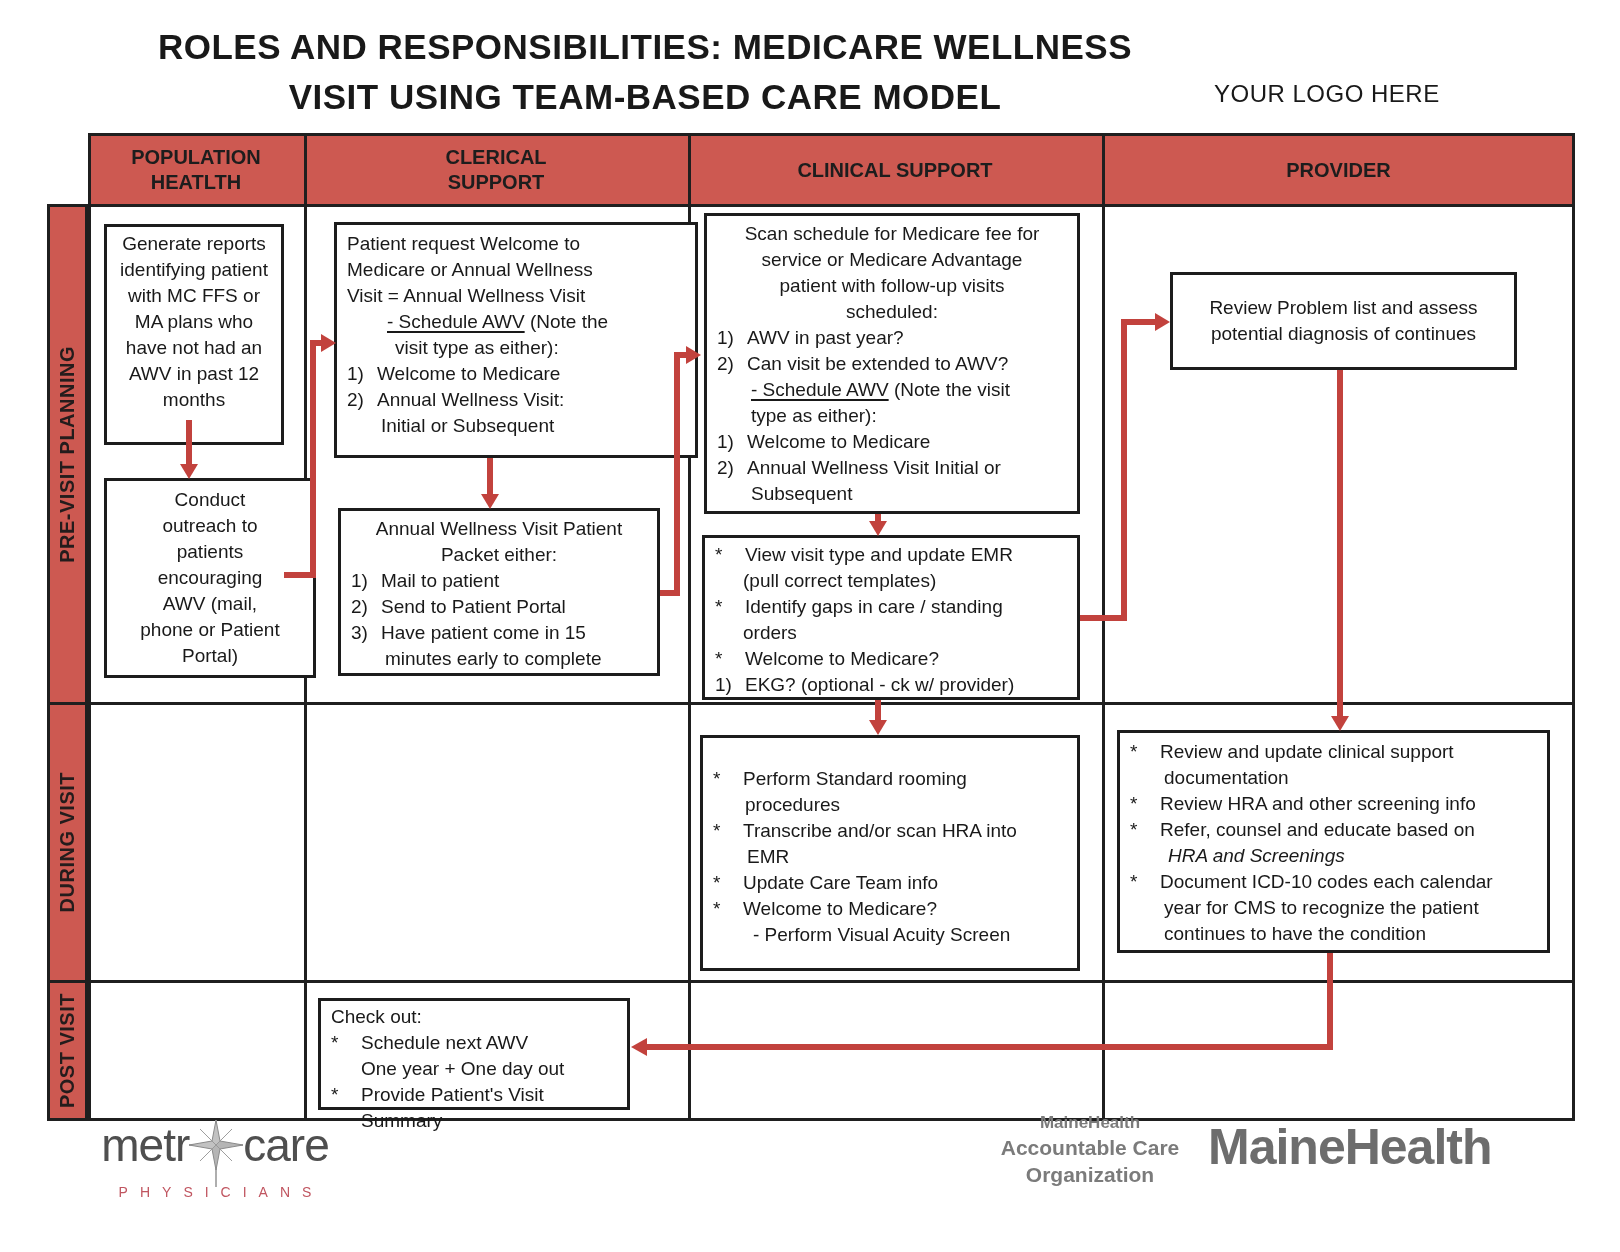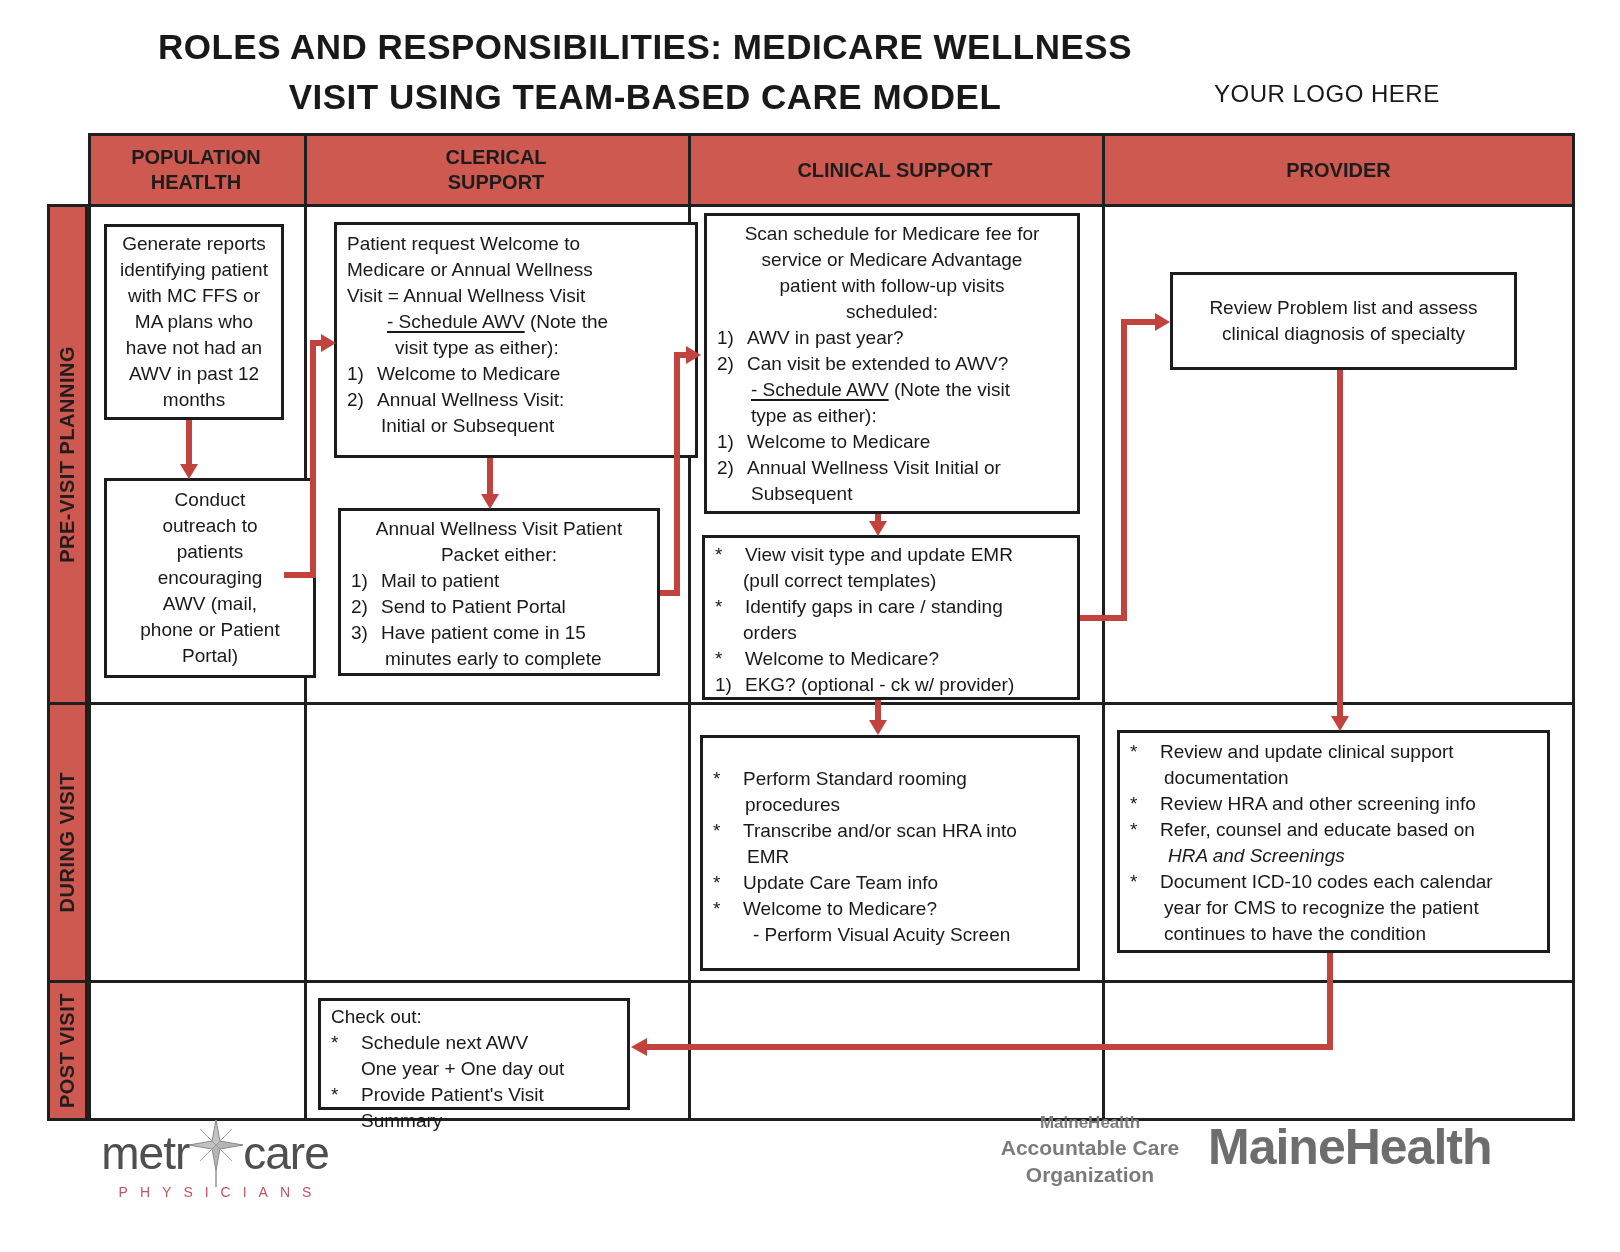--- a/index.html
+++ b/index.html
@@ -43,21 +43,21 @@
   .shaft{position:absolute;background:var(--arrow);}
   .head{position:absolute;width:0;height:0;}
   .head.down{border-left:9px solid transparent;border-right:9px solid transparent;
     border-top:15px solid var(--arrow);}
   .head.right{border-top:9px solid transparent;border-bottom:9px solid transparent;
     border-left:15px solid var(--arrow);}
   .head.left{border-top:9px solid transparent;border-bottom:9px solid transparent;
     border-right:16px solid var(--arrow);}
   
   .metro{position:absolute;left:80px;top:1118px;width:270px;}
-  .metro-row{display:flex;align-items:center;justify-content:center;}
+  .metro-row{display:flex;align-items:flex-start;justify-content:center;}
   .metro-word{font-size:46px;font-weight:500;color:var(--metro_gray);letter-spacing:-1px;}
   .metro-sub{text-align:center;margin-top:-4px;font-size:14px;letter-spacing:12px;
     color:var(--metro_red);font-weight:500;padding-left:12px;}
   .aco{position:absolute;left:983px;top:1112px;width:214px;text-align:center;
     color:#7b7b7b;font-weight:700;line-height:1.3;}
   .aco .l1{font-size:17px;}
   .aco .l2,.aco .l3{font-size:21px;}
   .mh-big{position:absolute;left:1208px;top:1118px;font-size:50px;font-weight:700;
     color:var(--logo_gray);letter-spacing:-1px;}
 </style>
@@ -101,21 +101,21 @@
 <div class="strip" style="top:204px;height:501px;">
   <span>PRE-VISIT PLANNING</span>
 </div>
 <div class="strip" style="top:702px;height:281px;">
   <span>DURING VISIT</span>
 </div>
 <div class="strip" style="top:980px;height:141px;">
   <span>POST VISIT</span>
 </div>
 
-<div class="box" style="left:104px;top:224px;width:180px;height:196px;padding:4px 4px;">
+<div class="box" style="left:104px;top:224px;width:180px;height:221px;padding:4px 4px;">
     <div class="ln c">
       <span class="tx">Generate reports</span>
     </div>
     <div class="ln c">
       <span class="tx">identifying patient</span>
     </div>
     <div class="ln c">
       <span class="tx">with MC FFS or</span>
     </div>
     <div class="ln c">
@@ -268,21 +268,21 @@
       <span class="mk">*</span>
       <span class="tx">Welcome to Medicare?</span>
     </div>
     <div class="ln">
       <span class="mk">1)</span>
       <span class="tx">EKG? (optional - ck w/ provider)</span>
     </div>
   </div>
 
 <div class="box center" style="left:1170px;top:272px;width:347px;height:98px;">
-  <span>Review Problem list and assess clinical diagnosis of specialty</span>
+  <span>Review Problem list and assess potential diagnosis of continues</span>
 </div>
 
 <div class="box" style="left:700px;top:735px;width:380px;height:236px;padding:28px 10px 8px 10px;">
     <div class="ln">
       <span class="mk">*</span>
       <span class="tx">Perform Standard rooming</span>
     </div>
     <div class="ln i32">
       <span class="tx">procedures</span>
     </div>

